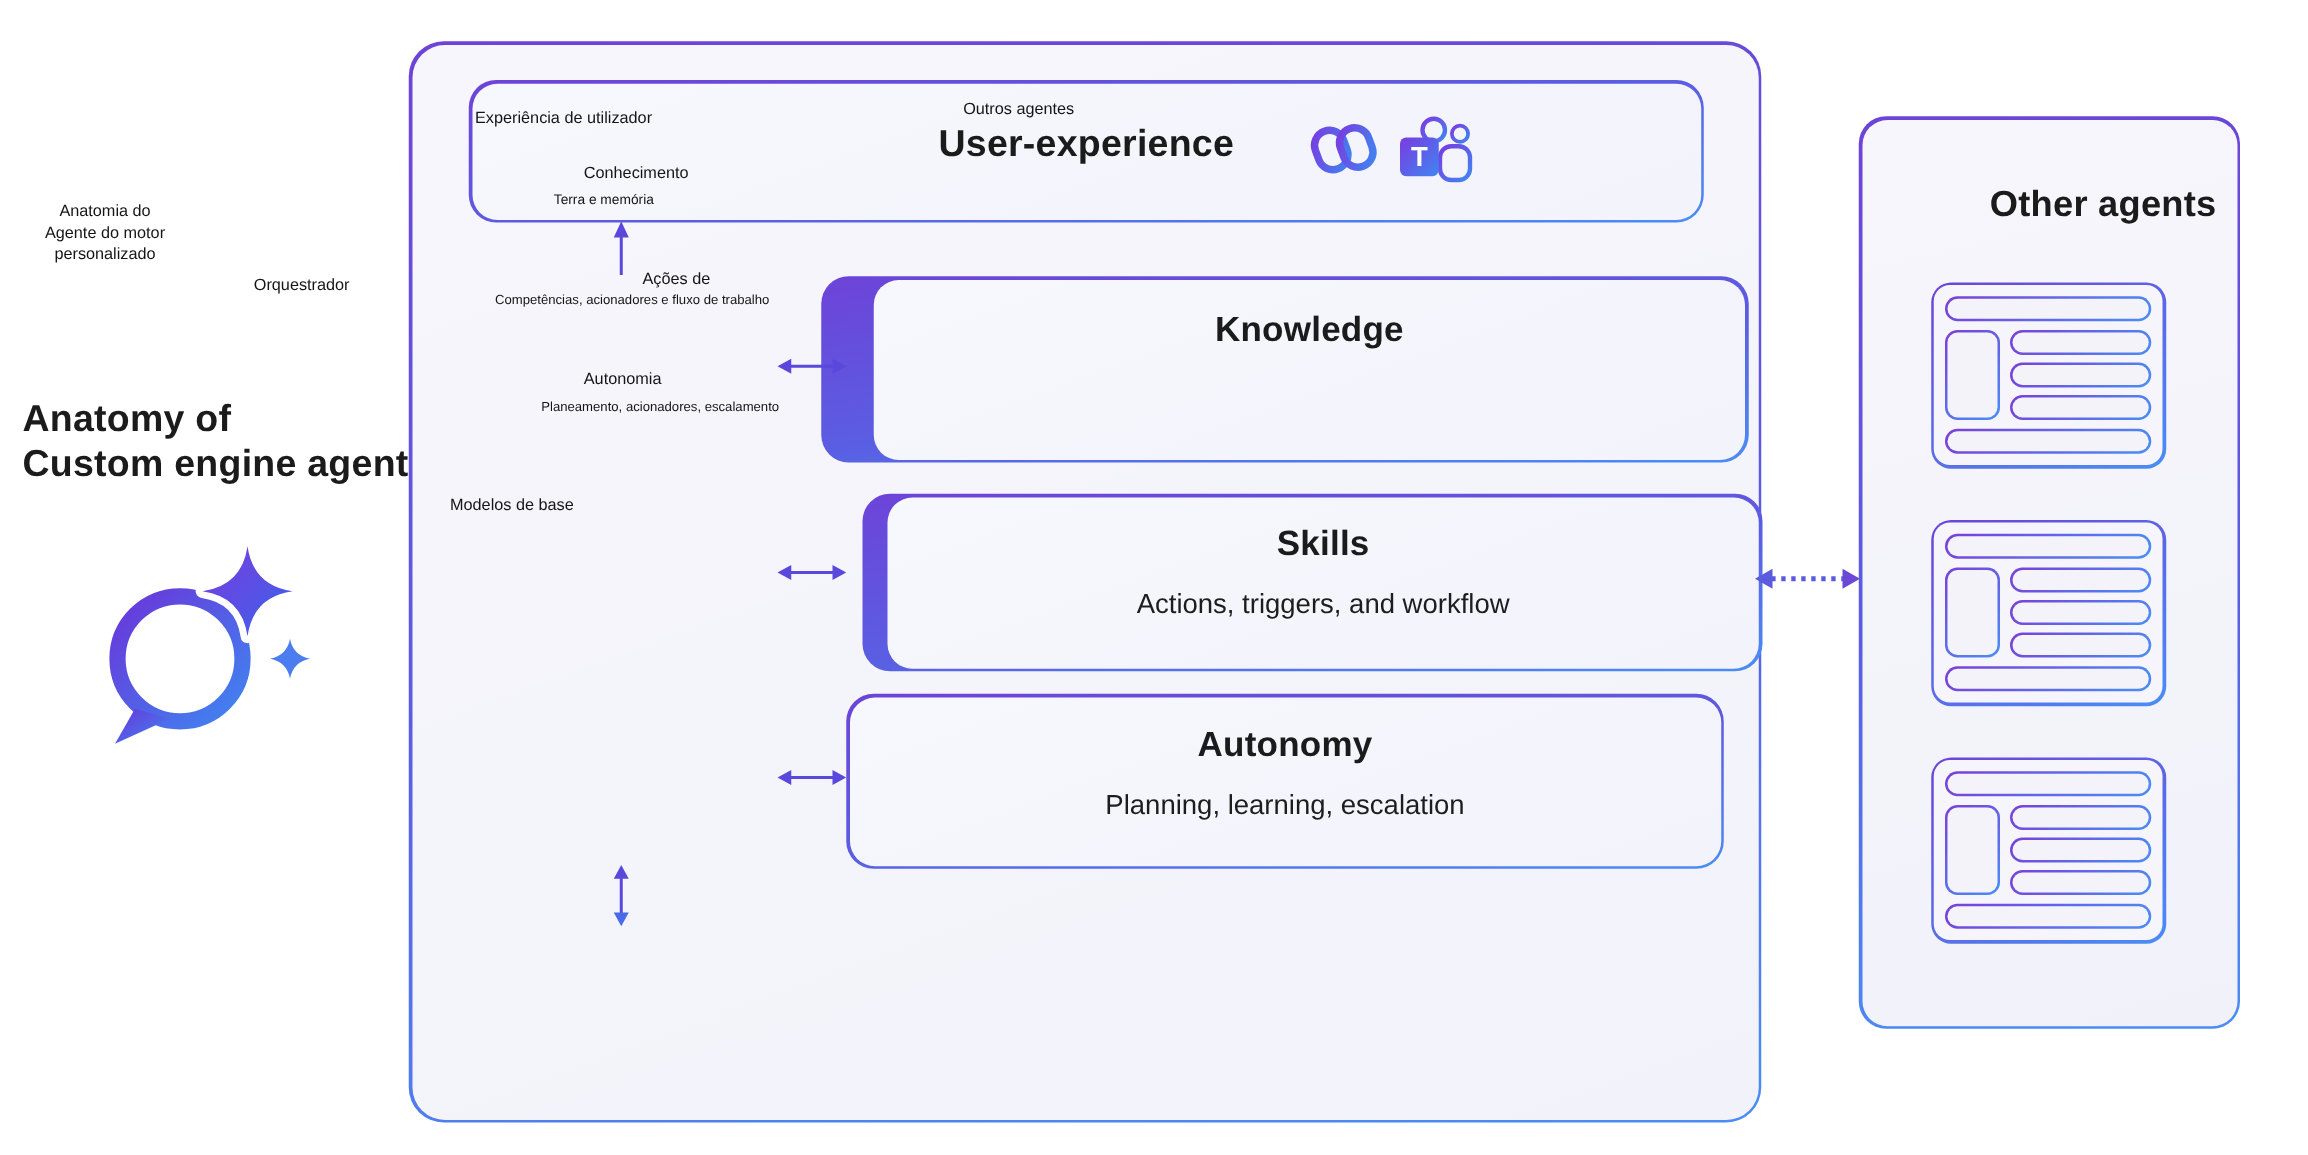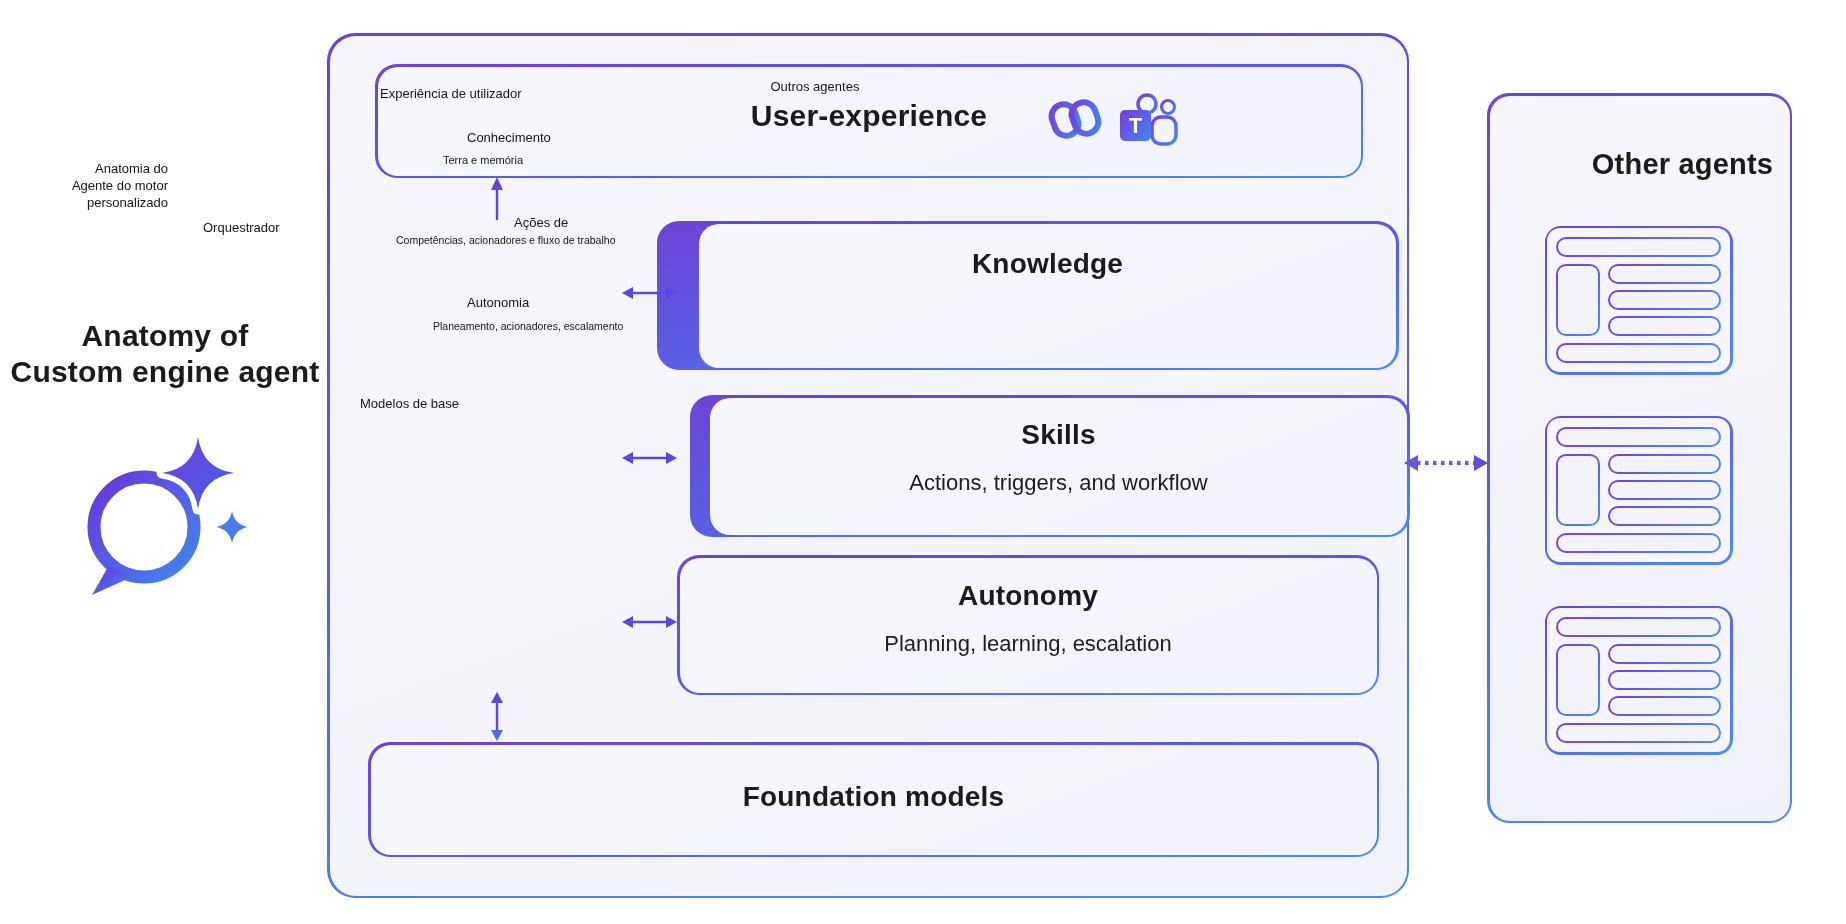--- a/index.html
+++ b/index.html
@@ -37,27 +37,27 @@
   .card-mid-left{width:44px;box-sizing:border-box;}
   .card-mid-right{flex:1;display:flex;flex-direction:column;gap:6px;}
   .card-mid-right .pill{flex:1;box-sizing:border-box;}
   .arrow{position:absolute;}
 </style>
 </head>
 <body>
 
 <div class="stage">
 
-  <div class="lbl pt" style="left:0;top:160px;width:168px;text-align:right;white-space:normal;line-height:17px;">
+  <div class="lbl pt" style="left:0;top:160px;width:168px;text-align:center;white-space:normal;line-height:17px;">
     <span>Anatomia do</span><br>
     <span>Agente do motor personalizado</span>
   </div>
   <div class="lbl pt" style="left:203px;top:220px;">Orquestrador</div>
 
-  <div class="lbl h-big" style="left:0;top:318px;width:330px;text-align:center;white-space:normal;line-height:36px;">
+  <div class="lbl h-big" style="left:0;top:318px;width:330px;text-align:left;white-space:normal;line-height:36px;padding-left:18px;">
     <span>Anatomy of</span><br>
     <span>Custom engine agent</span>
   </div>
 
   <svg class="arrow" style="left:80px;top:435px;" width="180" height="165" viewBox="0 0 180 165">
     <defs>
       <linearGradient id="gi" x1="0" y1="0" x2="1" y2="1">
         <stop offset="0" stop-color="#6a35d9"></stop>
           <stop offset="1" stop-color="#3f86f1"></stop>
       </linearGradient>
@@ -122,25 +122,20 @@
     </div>
   </div>
 
   <div class="gb r22" style="left:677px;top:555px;width:697px;height:135px;">
     <div class="gb-i fill-box">
       <div class="lbl ctr h-box" style="top:22px;">Autonomy</div>
       <div class="lbl ctr sub" style="top:73px;">Planning, learning, escalation</div>
     </div>
   </div>
 
-  <div class="gb r22" style="left:368px;top:742px;width:1006px;height:110px;">
-    <div class="gb-i fill-box">
-      <div class="lbl ctr h-box" style="top:36px;">Foundation models</div>
-    </div>
-  </div>
 
   <svg class="arrow" style="left:487px;top:175px;" width="20" height="45" viewBox="0 0 20 45">
     <line x1="10" y1="12" x2="10" y2="45" stroke="#5948db" stroke-width="2.4"></line>
     <polygon points="10,2 4,15 16,15" fill="#5948db"></polygon>
   </svg>
 
   <svg class="arrow" style="left:620px;top:283px;" width="59" height="20" viewBox="0 0 59 20">
     <line x1="11" y1="10" x2="48" y2="10" stroke="#5948db" stroke-width="2.4"></line>
     <polygon points="2,10 13,4 13,16" fill="#5948db"></polygon>
     <polygon points="57,10 46,4 46,16" fill="#5948db"></polygon>

